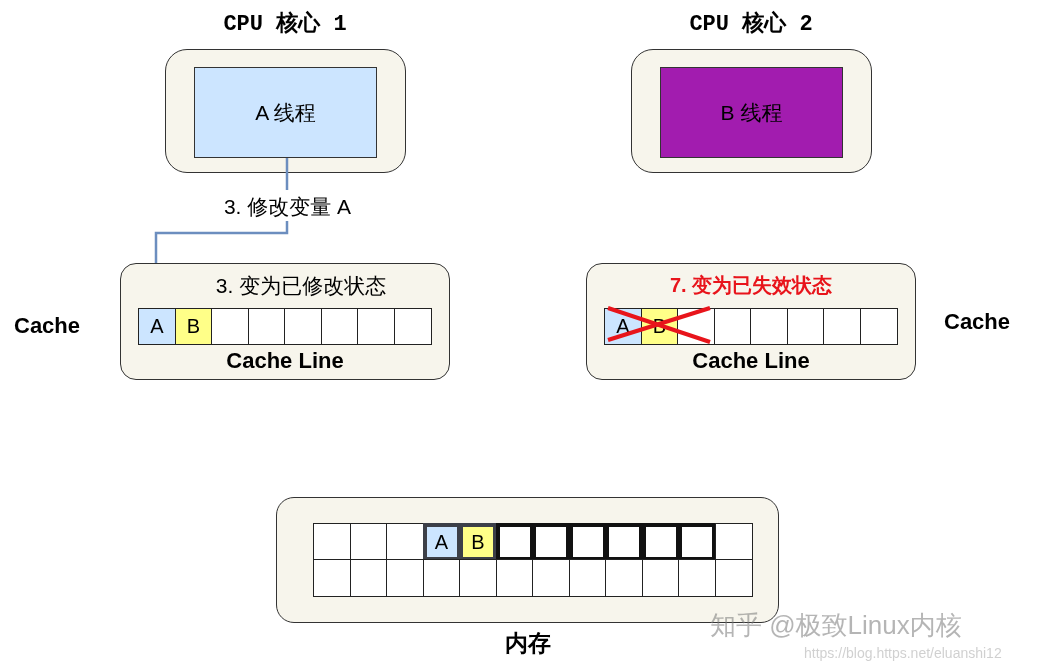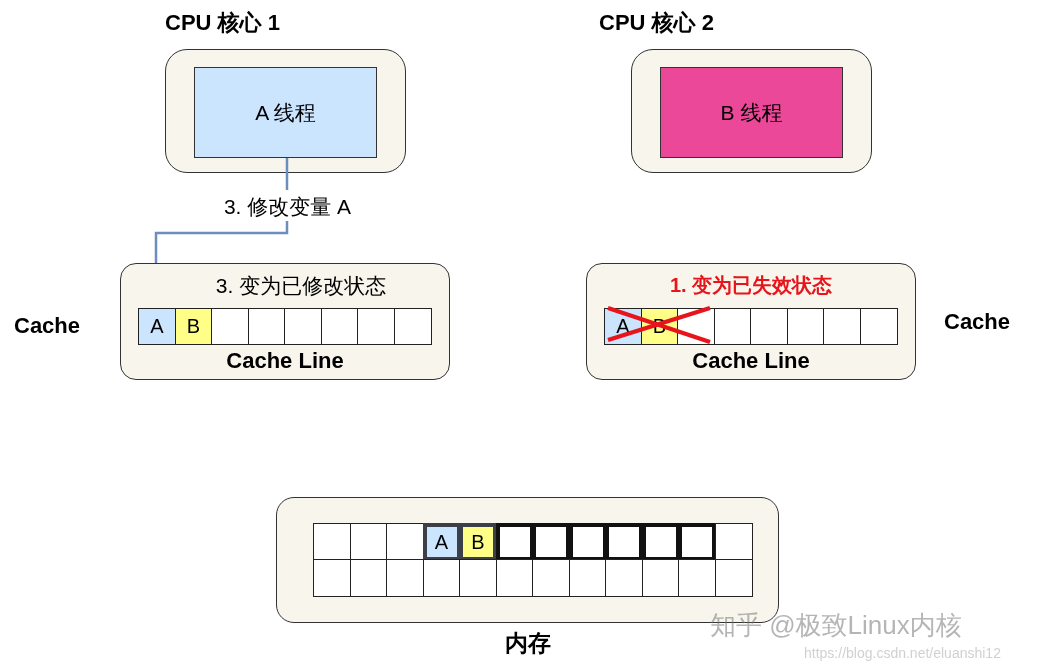--- a/index.html
+++ b/index.html
@@ -1,42 +1,42 @@
 <!DOCTYPE html>
 <html><head>
 <meta charset="utf-8">
 <style>
   html, body { margin: 0; padding: 0; background: #ffffff; }
   body { width: 1037px; height: 669px; position: relative; overflow: hidden;
          font-family: "Liberation Sans", "DejaVu Sans", sans-serif; color: #000; }
   .abs { position: absolute; }
-  .title { font-weight: bold; font-size: 22px; text-align: left; }
+  .title { font-weight: bold; font-size: 22px; text-align: center; font-family: Liberation Mono, monospace; }
   .rbox { background: #f7f5ec; border: 1.5px solid #333; border-radius: 22px; box-sizing: border-box; }
   .thread { border: 1.5px solid #333; box-sizing: border-box; display: flex; align-items: center;
             justify-content: center; font-size: 21px; }
   .row { display: flex; position: absolute; box-sizing: border-box; }
   .cell { box-sizing: border-box; border: 1.5px solid #222; margin-left: -1.5px; background: #fff;
           display: flex; align-items: center; justify-content: center; font-size: 20px; }
   .cell:first-child { margin-left: 0; }
   .side-label { font-weight: bold; font-size: 22px; }
   .wm { color: rgba(120,120,120,0.55); }
 </style>
 </head>
 <body>
 
 <div class="abs title" style="left:165px; top:8px; width:240px;">CPU 核心 1</div>
 <div class="abs rbox" style="left:165px; top:49px; width:241px; height:124px;">
   <div class="abs thread" style="left:28px; top:17px; width:183px; height:91px; background:#cce5ff;">
     <span>A 线程</span>
   </div>
 </div>
 
-<div class="abs title" style="left:599px; top:8px; width:240px;">CPU 核心 2</div>
+<div class="abs title" style="left:631px; top:8px; width:240px;">CPU 核心 2</div>
 <div class="abs rbox" style="left:631px; top:49px; width:241px; height:124px;">
-  <div class="abs thread" style="left:28px; top:17px; width:183px; height:91px; background:#ec4899;">
+  <div class="abs thread" style="left:28px; top:17px; width:183px; height:91px; background:#a21caf;">
     <span>B 线程</span>
   </div>
 </div>
 
 <svg class="abs" style="left:0; top:0;" width="1037" height="669">
   <polyline points="287,158 287,190" fill="none" stroke="#6c8ebf" stroke-width="2.5"></polyline>
   <polyline points="287,218 287,233 156,233 156,298" fill="none" stroke="#6c8ebf" stroke-width="2.5"></polyline>
   <polygon points="149,293 163,293 156,308" fill="#6c8ebf"></polygon>
 </svg>
 <div class="abs" style="left:200px; top:193px; width:175px; text-align:center; font-size:21px; background:#fff;">3. 修改变量 A</div>
@@ -50,21 +50,21 @@
   <div class="cell" style="width:38px; height:37px;"></div>
   <div class="cell" style="width:38px; height:37px;"></div>
   <div class="cell" style="width:38px; height:37px;"></div>
   <div class="cell" style="width:38px; height:37px;"></div>
   <div class="cell" style="width:38px; height:37px;"></div>
   <div class="cell" style="width:38px; height:37px;"></div>
 </div>
 <div class="abs" style="left:120px; top:348px; width:330px; text-align:center; font-size:22px; font-weight:bold;">Cache Line</div>
 
 <div class="abs rbox" style="left:586px; top:263px; width:330px; height:117px; border-radius:16px;"></div>
-<div class="abs" style="left:586px; top:272px; width:330px; text-align:center; font-size:20px; font-weight:bold; color:#e8141b;">1. 变为已失效状态</div>
+<div class="abs" style="left:586px; top:272px; width:330px; text-align:center; font-size:20px; font-weight:bold; color:#e8141b;">7. 变为已失效状态</div>
 <div class="row" style="left:604px; top:308px; height:37px;">
   <div class="cell" style="width:38px; height:37px; background:#cce5ff;">A</div>
   <div class="cell" style="width:38px; height:37px; background:#ffff88;">B</div>
   <div class="cell" style="width:38px; height:37px;"></div>
   <div class="cell" style="width:38px; height:37px;"></div>
   <div class="cell" style="width:38px; height:37px;"></div>
   <div class="cell" style="width:38px; height:37px;"></div>
   <div class="cell" style="width:38px; height:37px;"></div>
   <div class="cell" style="width:38px; height:37px;"></div>
 </div>
@@ -100,13 +100,13 @@
   <div class="cell" style="width:38px; height:38px;"></div>
   <div class="cell" style="width:38px; height:38px;"></div>
   <div class="cell" style="width:38px; height:38px;"></div>
   <div class="cell" style="width:38px; height:38px;"></div>
   <div class="cell" style="width:38px; height:38px;"></div>
   <div class="cell" style="width:38px; height:38px;"></div>
 </div>
 <div class="abs" style="left:478px; top:628px; width:100px; text-align:center; font-size:23px; font-weight:bold;">内存</div>
 
 <div class="abs wm" style="left:710px; top:608px; font-size:26px;">知乎 @极致Linux内核</div>
-<div class="abs wm" style="left:804px; top:645px; font-size:14px; color:rgba(150,150,150,0.45);">https://blog.csdn.net/eluanshi12</div>
+<div class="abs wm" style="left:804px; top:645px; font-size:14px; color:rgba(150,150,150,0.45);">https://blog.https.net/eluanshi12</div>
 
 </body></html>

